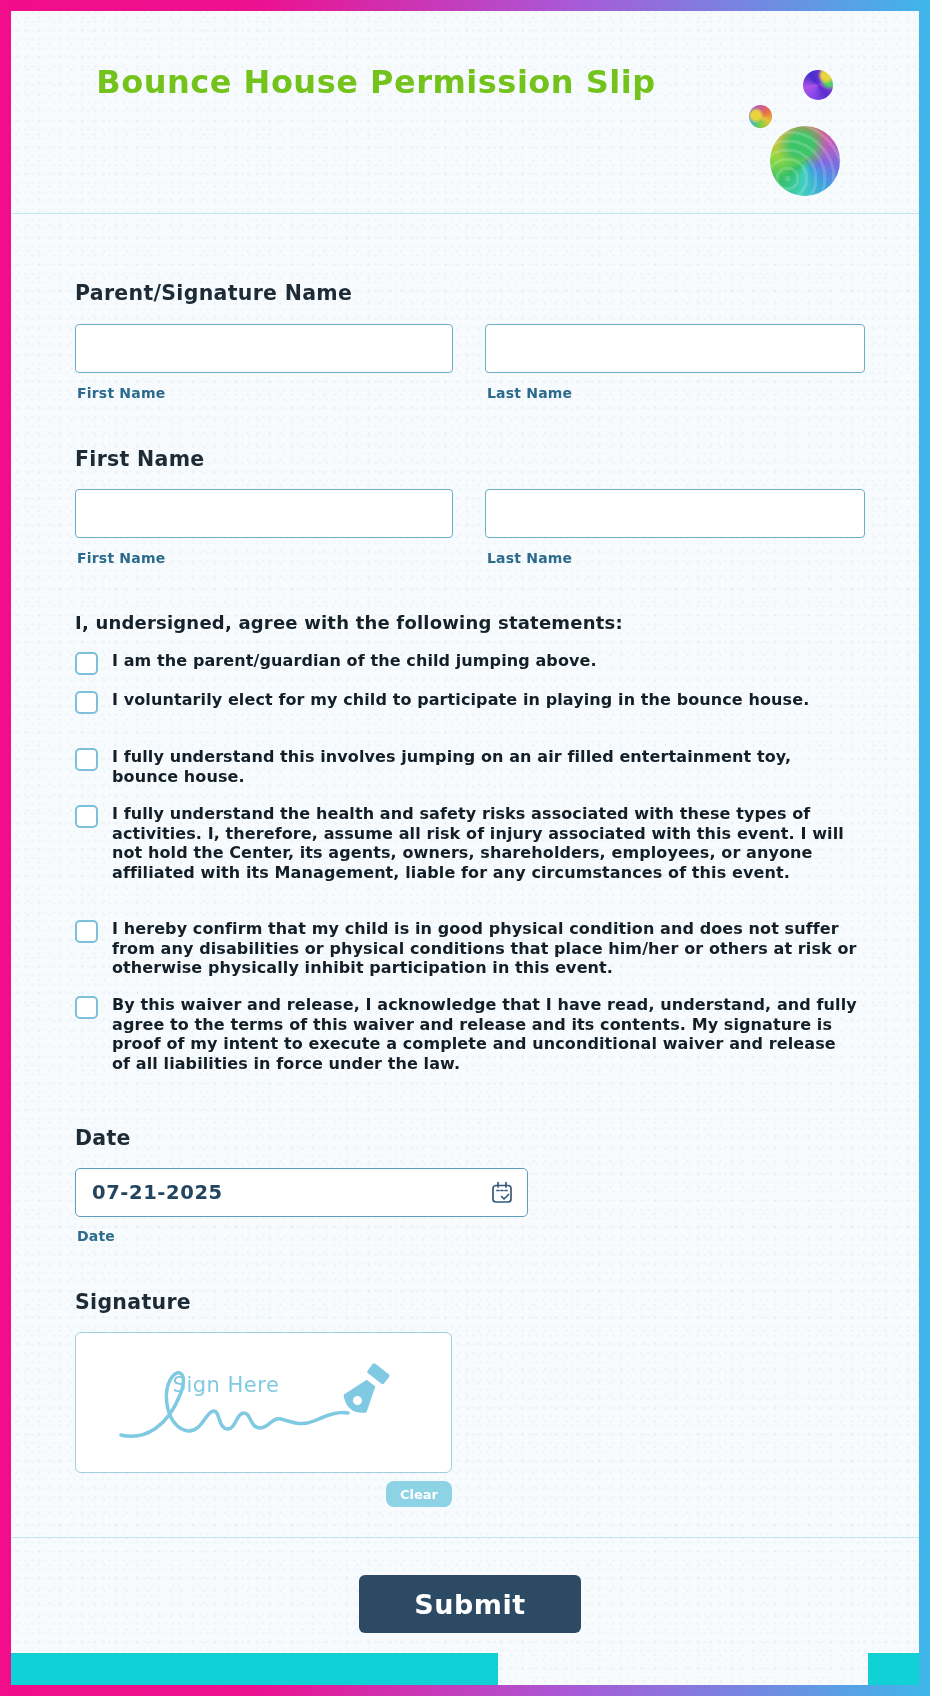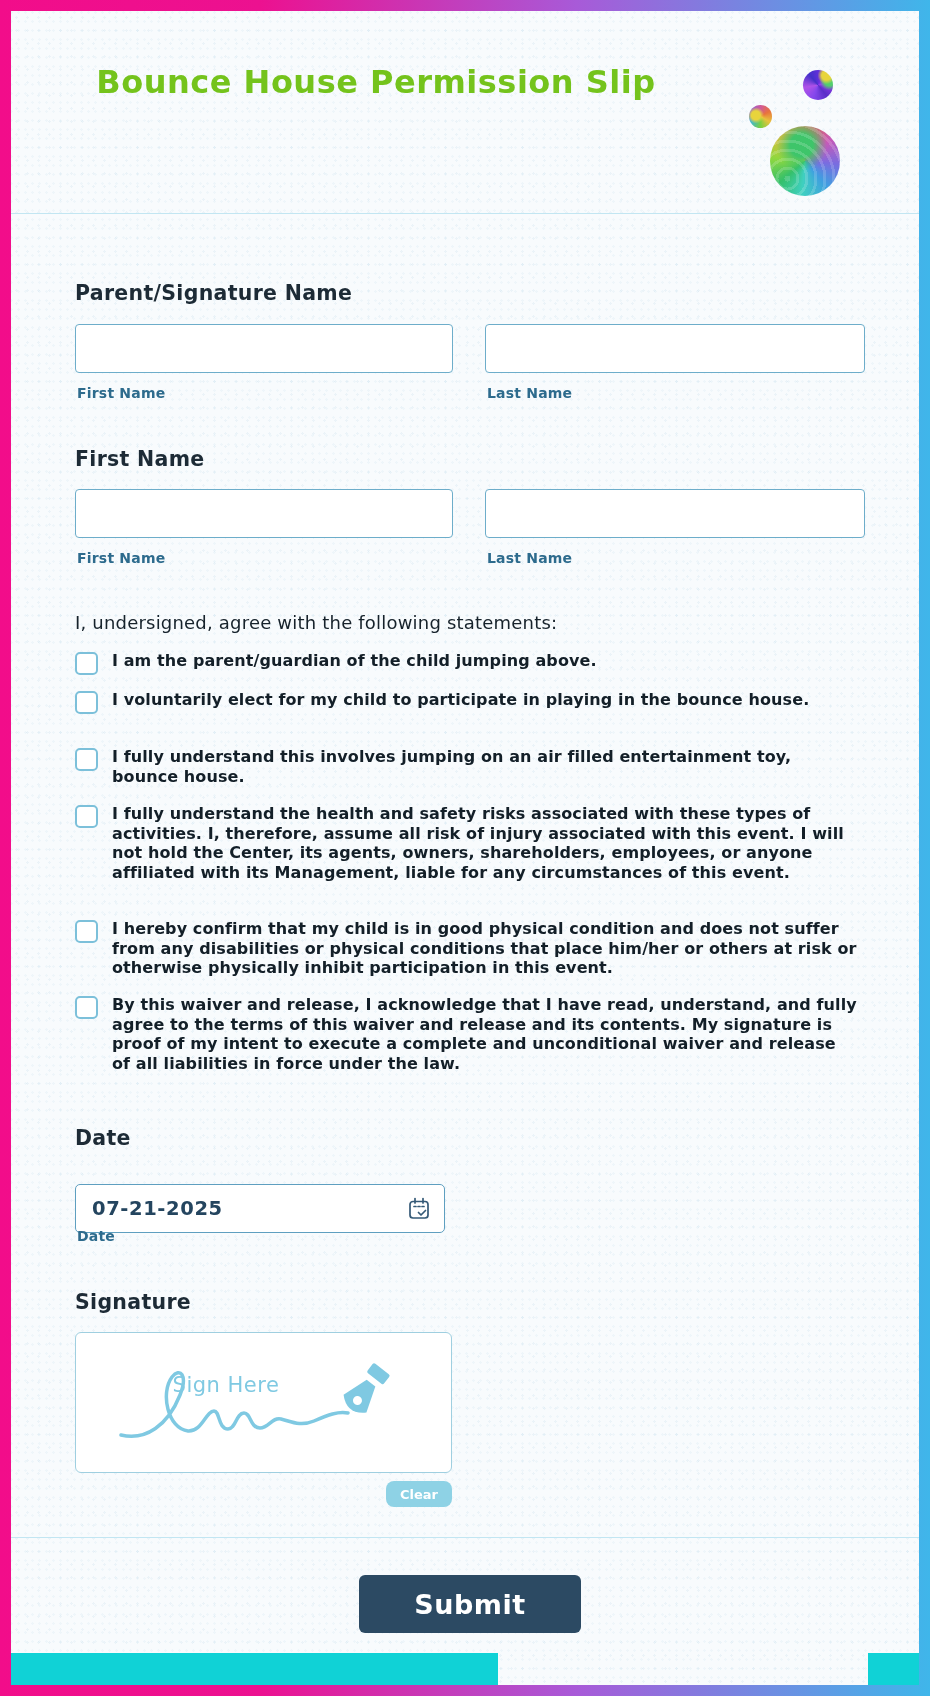--- a/index.html
+++ b/index.html
@@ -30,30 +30,30 @@
       repeating-radial-gradient(circle at 25% 75%,rgba(255,255,255,0.16) 0 3px,rgba(255,255,255,0) 3px 9px),
       radial-gradient(circle at 45% 28%,#3ec56a 0 18%,rgba(62,197,106,0) 40%),
       conic-gradient(from 230deg,#35c06a,#8fd83f,#e8b93c,#e06a55,#c65ab8,#7a6ce0,#3f9fe0,#3fd0c0,#35c06a);}
 
   .field-label{position:absolute;font-size:20.5px;font-weight:700;color:#1d2b36;letter-spacing:.3px;}
   .sub-label{position:absolute;font-size:14px;font-weight:700;color:#2d6b8d;letter-spacing:.2px;}
   .text-input{position:absolute;height:49px;border:1px solid #6dadca;border-radius:4px;
               background:#fff;box-sizing:border-box;font:inherit;font-size:18px;color:#24455f;
               padding:0 14px;outline:none;}
 
-  .stmt-heading{position:absolute;left:75px;font-size:18px;font-weight:400;color:#16222b;letter-spacing:.2px;}
+  .stmt-heading{position:absolute;left:75px;font-size:18px;font-weight:700;color:#16222b;letter-spacing:.2px;}
   .stmt{position:absolute;left:75px;width:782px;}
   .stmt input[type=checkbox]{position:absolute;left:0;top:1px;width:23px;height:23px;margin:0;
         -webkit-appearance:none;appearance:none;border:2px solid #7cc0da;border-radius:5px;
         background:#fff;box-sizing:border-box;cursor:pointer;}
   .stmt .stmt-text{display:block;padding-left:37px;font-size:16px;font-weight:700;
         line-height:19.5px;color:#131f28;letter-spacing:.1px;}
 
-  .date-input{position:absolute;left:75px;top:1168px;width:370px;height:49px;
-        border:1.5px solid #5e9fc0;border-radius:5px;background:#fff;box-sizing:border-box;margin-top:16px;}
+  .date-input{position:absolute;left:75px;top:1168px;width:453px;height:49px;
+        border:1.5px solid #5e9fc0;border-radius:5px;background:#fff;box-sizing:border-box;}
   .date-value{position:absolute;left:16px;top:12px;font-size:19.5px;font-weight:700;
         color:#24455f;letter-spacing:.6px;}
   .cal-btn{position:absolute;right:12px;top:11px;width:26px;height:26px;border:none;
         background:transparent;padding:0;cursor:pointer;color:#355a77;}
 
   .sig-box{position:absolute;left:75px;top:1332px;width:377px;height:141px;background:#fff;
         border:1px solid #9fcfe0;border-radius:6px;box-sizing:border-box;cursor:crosshair;padding-left:16px;}
   .sign-here{position:absolute;left:0;top:40px;width:300px;text-align:center;
         font-size:21px;color:#7fc9e2;letter-spacing:.5px;}
   .sig-art{position:absolute;left:0;top:0;}

